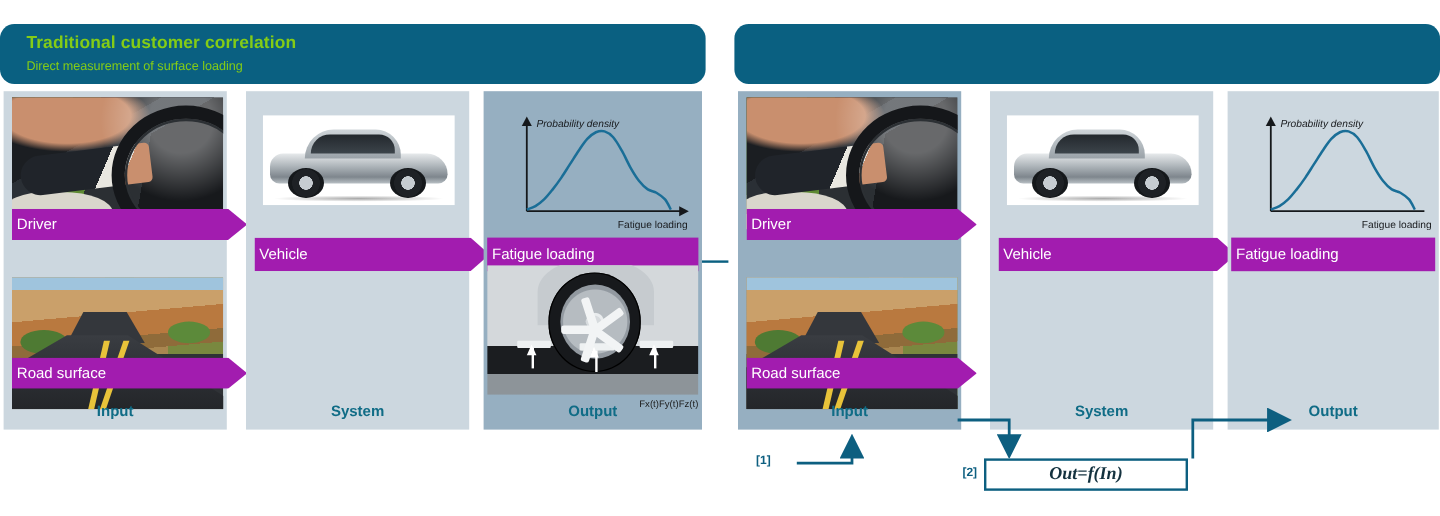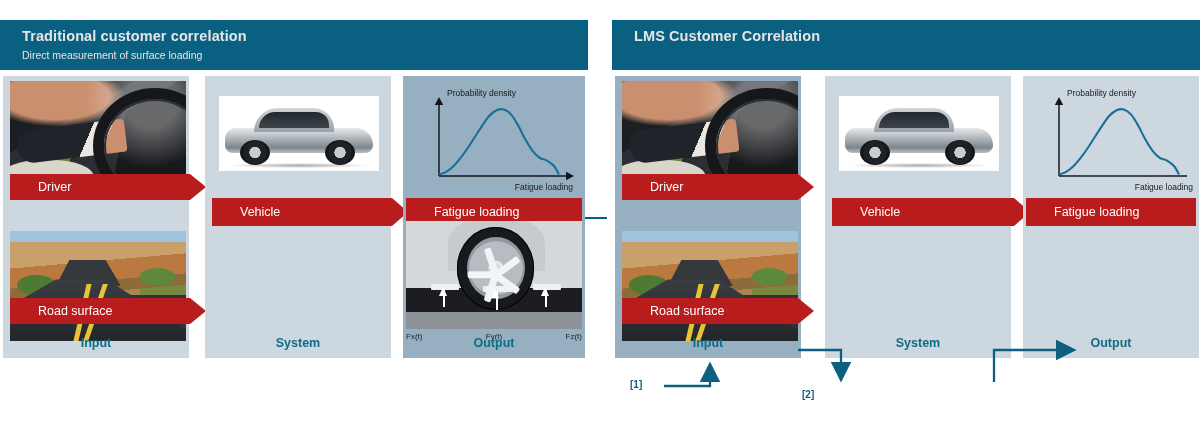--- a/index.html
+++ b/index.html
@@ -4,21 +4,21 @@
 <style>
   html,body{margin:0;padding:0;background:#ffffff;}
   body{width:1200px;height:430px;font-family:"Liberation Sans",sans-serif;overflow:hidden;}
   .stage{position:relative;width:1200px;height:430px;}
 
   
   .panel{position:absolute;top:20px;}
   .panel.left{left:0;width:588px;}
   .panel.right{left:612px;width:588px;}
 
-  .hdr{background:#0a6081;color:#e5e5e5;height:50px;padding:7px 0 0 22px;box-sizing:border-box;}
+  .hdr{background:#0a6081;color:#84cc16;height:50px;padding:7px 0 0 22px;box-sizing:border-box;border-radius:12px;}
   .hdr .t1{font-size:14.5px;font-weight:bold;letter-spacing:.1px;line-height:19px;}
   .hdr .t2{font-size:10.5px;font-weight:normal;line-height:16px;margin-top:1px;}
 
   .cols{position:relative;height:290px;margin-top:6px;}
   .col{position:absolute;top:0;background:#ccd7df;}
   .col.dark{background:#96afc1;}
 
   
   .L-in{left:3px;width:186px;height:282px;}
   .L-sy{left:205px;width:186px;height:282px;}
@@ -103,46 +103,46 @@
   .wheelimg .hub{position:absolute;left:46.5%;top:38.5%;width:7.5%;height:10%;
     border-radius:50%;background:#d7dbde;}
   .wheelimg .arch{position:absolute;left:24%;top:-6%;width:55%;height:52%;
     border-radius:50% 50% 0 0;background:#c6cbcf;}
   .wheelimg .sensor{position:absolute;height:6px;background:#eef1f2;border-radius:1px;}
   .wheelimg .force{position:absolute;width:0;height:0;
     border-left:4px solid transparent;border-right:4px solid transparent;border-bottom:9px solid #ffffff;}
   .wheelimg .fstem{position:absolute;width:2px;background:#ffffff;}
 
   .flabels{position:absolute;left:3px;width:176px;top:256px;
-    display:flex;justify-content:space-between;}
+    display:flex;justify-content:flex-end;}
   .flabels span{color:#1d1d1d;font-size:8px;}
 
   
-  .tag{position:absolute;background:#b91c1c;color:#fff;font-size:12.5px;
-       display:flex;align-items:center;padding-left:28px;box-sizing:border-box;}
+  .tag{position:absolute;background:#a21caf;color:#fff;font-size:12.5px;
+       display:flex;align-items:center;padding-left:4px;box-sizing:border-box;}
   .tag.chev{clip-path:polygon(0 0, calc(100% - 16px) 0, 100% 50%, calc(100% - 16px) 100%, 0 100%);}
 
   
   .L-tag-driver{left:7px;top:98px;width:196px;height:26px;}
   .L-tag-road{left:7px;top:222px;width:196px;height:26px;}
   .L-tag-vehicle{left:7px;top:122px;width:196px;height:28px;}
   .L-tag-fat{left:3px;top:122px;width:176px;height:28px;}
 
   
   .R-tag-driver{left:7px;top:98px;width:192px;height:26px;}
   .R-tag-road{left:7px;top:222px;width:192px;height:26px;}
   .R-tag-vehicle{left:7px;top:122px;width:198px;height:28px;}
   .R-tag-fat{left:3px;top:122px;width:170px;height:28px;}
 
   
   .stub{position:absolute;left:585px;top:217px;width:22px;height:2px;background:#0a6081;}
 
   
   .chart{position:absolute;left:6px;top:6px;width:168px;height:110px;}
-  .chart .ttl{position:absolute;left:38px;top:6px;font-size:8.5px;color:#17191c;}
+  .chart .ttl{position:absolute;left:38px;top:16px;font-size:8.5px;color:#17191c;font-style:italic;}
   .chart .xttl{position:absolute;right:4px;bottom:0px;font-size:8.5px;color:#17191c;}
 
   
   .flow{position:absolute;left:612px;top:336px;width:588px;height:94px;}
   .lbl-idx{position:absolute;font-size:10px;font-weight:bold;color:#0d5f80;}
   .formula{position:absolute;left:208px;top:46px;width:170px;height:27px;
     background:#ffffff;border:2px solid #0d5f80;box-sizing:border-box;
     display:flex;align-items:center;justify-content:center;
     font-family:"Liberation Serif",serif;font-style:italic;font-weight:bold;
     font-size:15px;color:#14323f;}
@@ -257,21 +257,20 @@
       </div>
 
     </div>
   </div>
 
   <div class="stub"></div>
 
   <div class="panel right">
 
     <div class="hdr">
-      <div class="t1">LMS Customer Correlation</div>
     </div>
 
     <div class="cols">
 
       <div class="col dark R-in">
         <div class="photo ph-driver">
           <div class="drv">
             <div class="seat"></div>
             <div class="arm"></div>
             <div class="wheelring"></div>
@@ -346,15 +345,18 @@
       <path d="M52,50 L98,50 L98,30" fill="none" stroke="#0d5f80" stroke-width="2.3" marker-end="url(#ah)"></path>
 
       <path d="M186,14 L229,14 L229,42" fill="none" stroke="#0d5f80" stroke-width="2.3" marker-end="url(#ah)"></path>
 
       <path d="M382,46 L382,14 L460,14" fill="none" stroke="#0d5f80" stroke-width="2.3" marker-end="url(#ah)"></path>
     </svg>
 
     <div class="lbl-idx" style="left:18px;top:43px;">[1]</div>
     <div class="lbl-idx" style="left:190px;top:53px;">[2]</div>
 
+    <div class="formula">
+      <span>Out=f(In)</span>
+    </div>
   </div>
 
 </div>
 
 </body></html>

